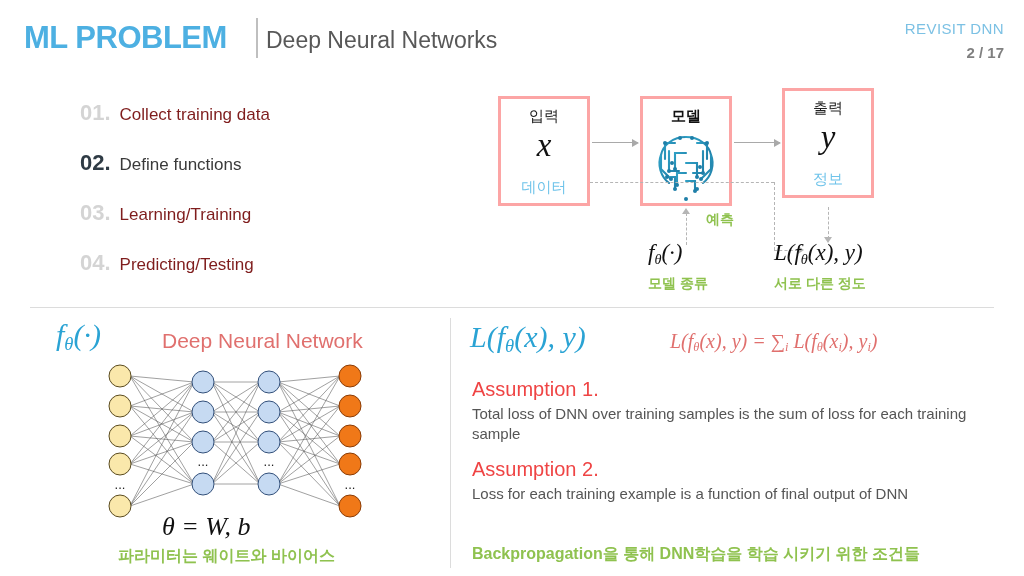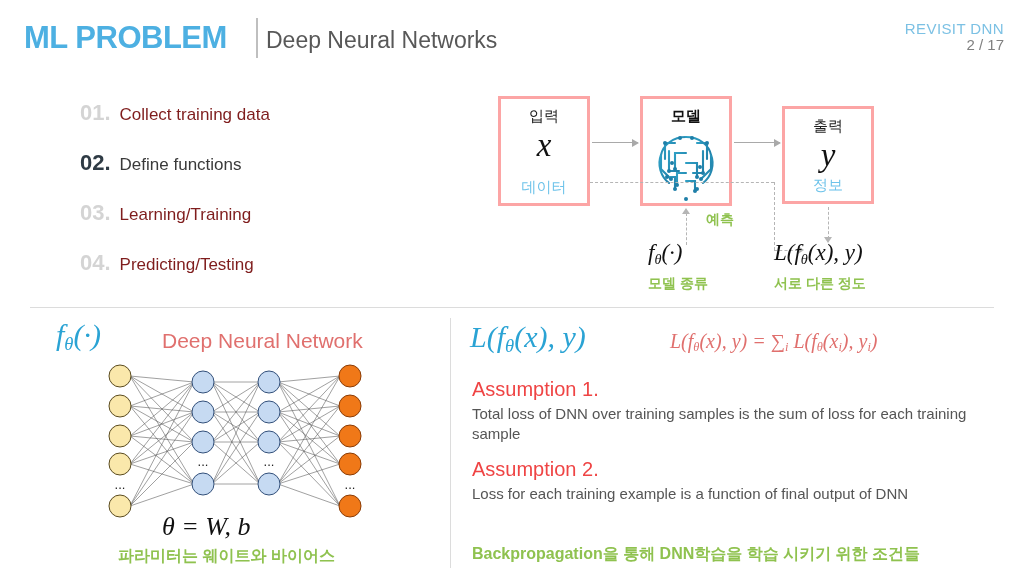--- a/index.html
+++ b/index.html
@@ -22,22 +22,22 @@
   }
   .title-sub{
     position:absolute;left:266px;top:27px;
     font-size:23px;color:#585858;font-weight:400;
   }
   .chapter{
     position:absolute;right:20px;top:20px;
     font-size:15px;color:#7cc1e4;letter-spacing:.4px;
   }
   .pagenum{
-    position:absolute;right:20px;top:36px;
-    font-size:15px;color:#808080;font-weight:normal;
+    position:absolute;right:20px;top:44px;
+    font-size:15px;color:#808080;font-weight:bold;
   }
 
   
   .steps{position:absolute;left:48px;top:100px;width:360px;}
   .step{height:50px;display:flex;align-items:baseline;margin-left:32px;}
   .step .num{font-size:22px;font-weight:bold;margin-right:9px;}
   .step .lbl{font-size:17px;}
   .step.inactive .num{color:#d4d4d4;}
   .step.inactive .lbl{color:#7f1d1d;}
   .step.active .num{color:#2f3b45;}
@@ -51,21 +51,21 @@
   }
   .dbox .ko-top{position:absolute;left:0;right:0;top:8px;font-size:15px;color:#222;}
   .dbox .sym{
     position:absolute;left:0;right:0;top:28px;
     font-family:"Liberation Serif","DejaVu Serif",serif;
     font-style:italic;font-size:33px;color:#111;
   }
   .dbox .ko-bot{position:absolute;left:0;right:0;bottom:6px;font-size:15px;color:#6ec3ea;}
   #box-input{left:28px;top:11px;width:92px;height:110px;}
   #box-model{left:170px;top:11px;width:92px;height:110px;}
-  #box-output{left:312px;top:21px;width:92px;height:98px;}
+  #box-output{left:312px;top:3px;width:92px;height:110px;}
   #box-model .ko-top{color:#111;font-weight:bold;}
 
   .brain{position:absolute;left:50%;top:30px;transform:translateX(-50%);}
 
   .arrow-solid{position:absolute;height:1px;background:#a9a9a9;top:57px;}
   .arrow-solid::after{
     content:"";position:absolute;right:-1px;top:-3.5px;
     border-left:7px solid #a9a9a9;border-top:4px solid transparent;border-bottom:4px solid transparent;
   }
   #ar1{left:122px;width:46px;}

